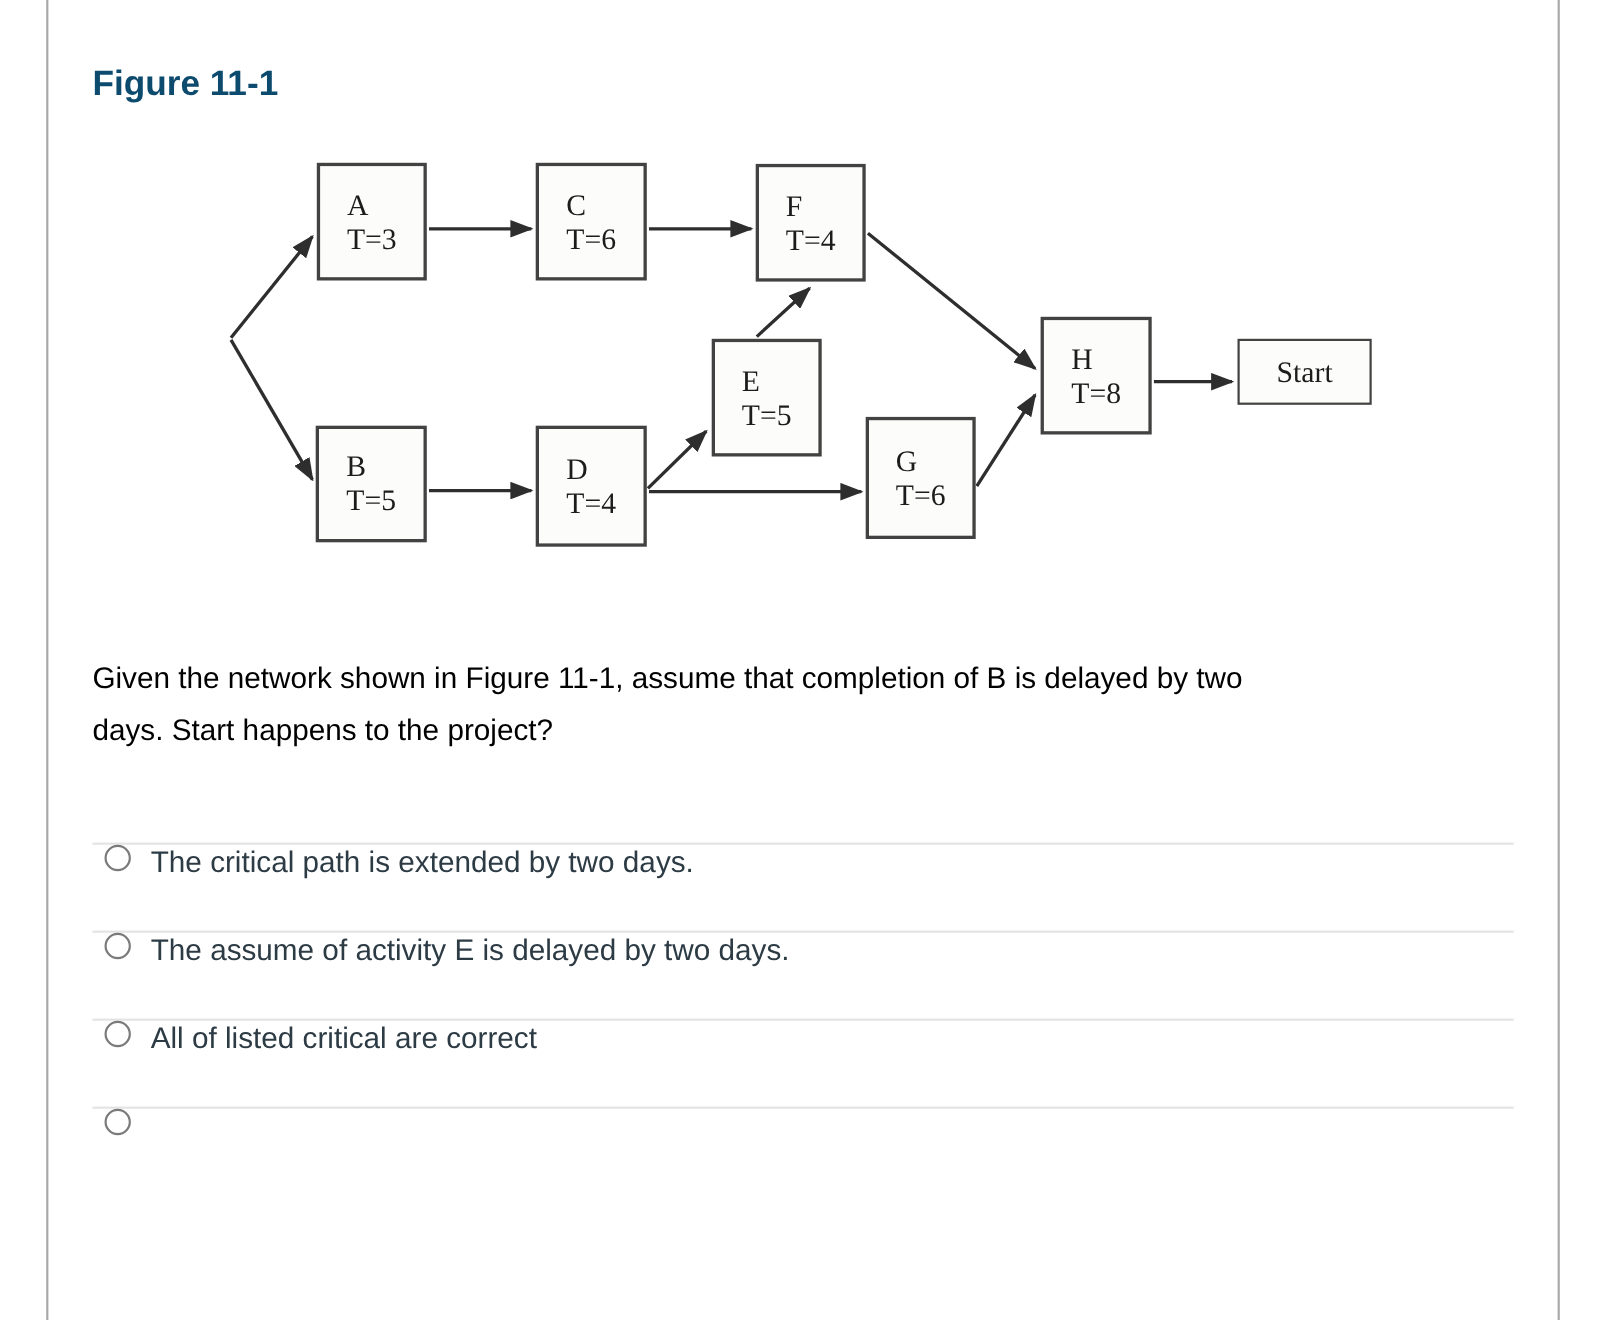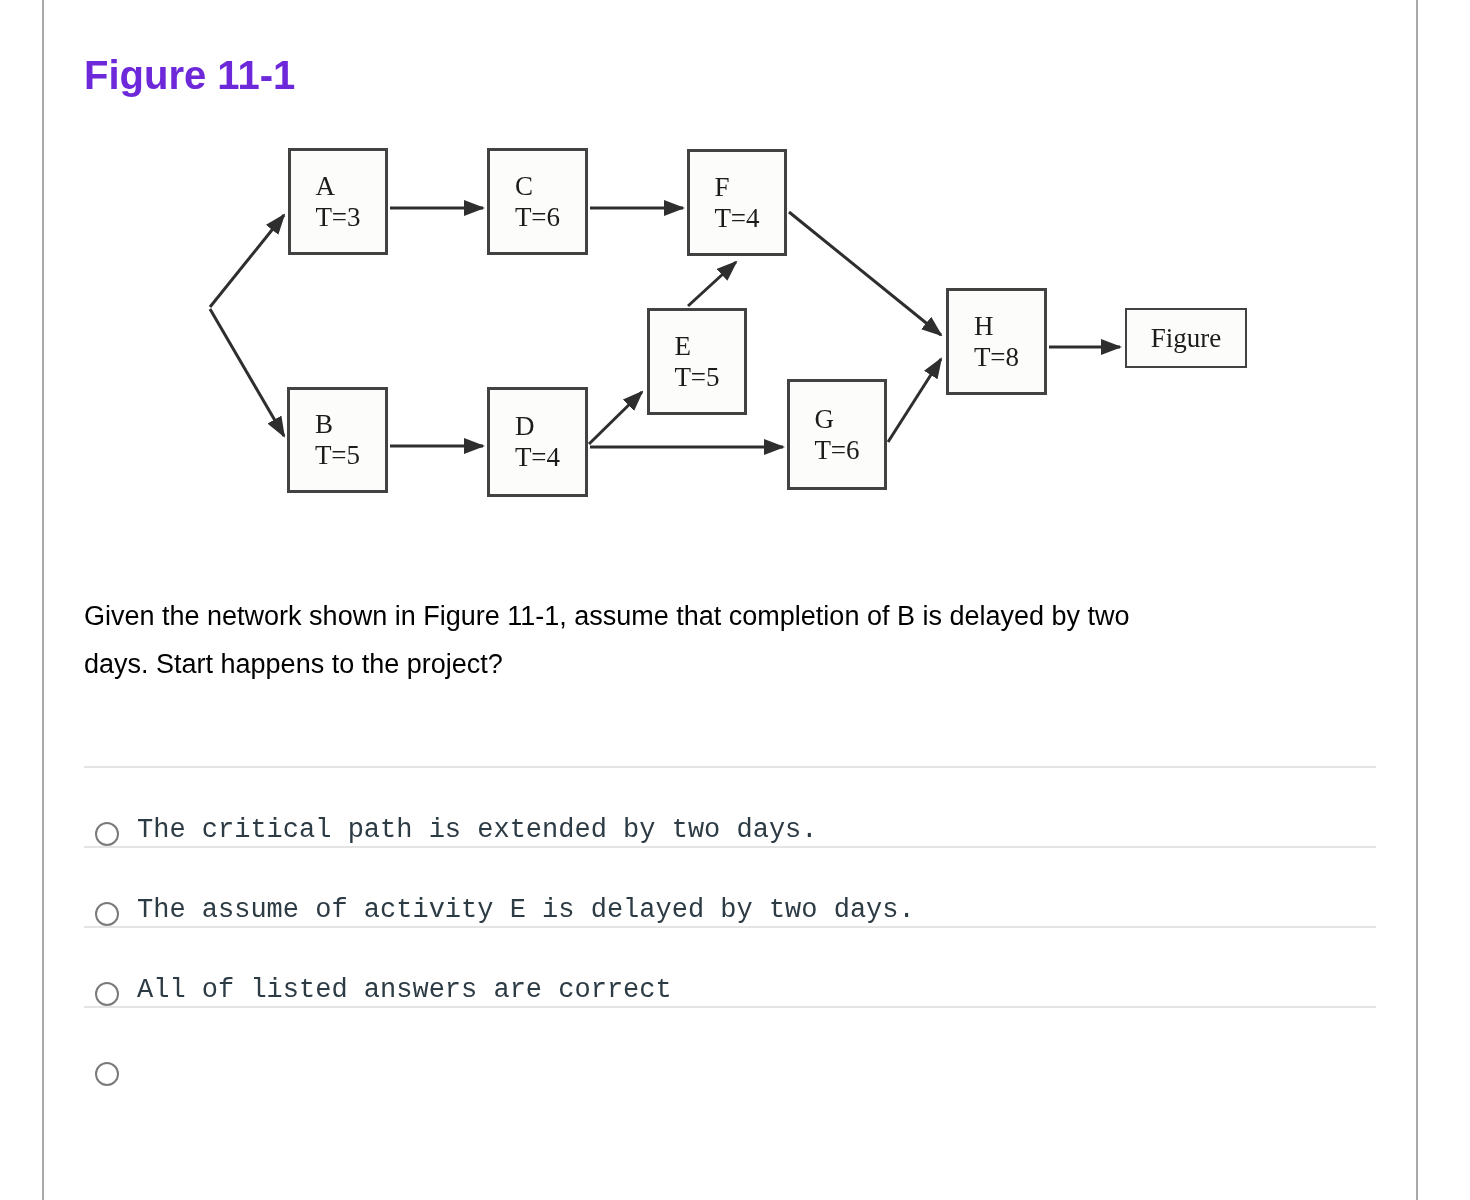--- a/index.html
+++ b/index.html
@@ -6,21 +6,21 @@
   .page {
     position:relative; width:1470px; height:1200px; background:#ffffff;
     font-family:"Liberation Sans", sans-serif; color:#2d3b45; overflow:hidden;
   }
   .vborder { position:absolute; top:0; bottom:0; width:2px; background:#a9a9a9; }
   .vborder.left { left:42px; }
   .vborder.right { left:1416px; }
 
   .fig-title {
     position:absolute; left:84px; top:55px;
-    font-size:40px; font-weight:bold; line-height:40px; color:#6d28d9;
+    font-size:32px; font-weight:bold; line-height:40px; color:#0c4a6e;
   }
 
   .diagram { position:absolute; left:0; top:0; width:1470px; height:1200px; }
   .edges { position:absolute; left:0; top:0; pointer-events:none; }
 
   .node {
     position:absolute; box-sizing:border-box;
     background:#fcfcfb; border:3px solid #424242;
     display:flex; align-items:center; justify-content:center;
     font-family:"Liberation Serif", serif; font-size:27px; color:#1c1c1c;
@@ -29,21 +29,21 @@
   .node.terminal { border-width:2.5px; }
 
   .question {
     position:absolute; left:84px; top:592px; width:1290px;
     font-size:27px; line-height:48px; color:#000000;
   }
 
   .options { position:absolute; left:84px; top:766px; width:1292px; }
   .option {
     box-sizing:border-box; height:80px; border-top:2px solid #e4e4e4;
-    display:flex; align-items:flex-end; padding-left:11px; cursor:pointer;font-family:Liberation Mono, monospace;
+    display:flex; align-items:flex-start; padding-left:11px; cursor:pointer;
   }
   .radio {
     box-sizing:border-box; flex:none; width:24px; height:24px;
     border:2px solid #7a7a7a; border-radius:50%; background:#ffffff;
     margin-right:18px;
   }
   .option-label { font-size:27px; color:#2d3b45; line-height:1.2; }
 </style>
 </head>
 <body>
@@ -129,21 +129,21 @@
     </div>
 
     <div class="node" style="left:946px;top:288px;width:101px;height:107px">
       <div class="node-text">
         <div>H</div>
         <div>T=8</div>
       </div>
     </div>
 
     <div class="node terminal" style="left:1125px;top:308px;width:122px;height:60px">
-      <span>Figure</span>
+      <span>Start</span>
     </div>
 
   </div>
 
   <div class="question">
     <span>Given the network shown in Figure 11-1, assume that completion of B is delayed by two</span><br>
     <span>days. Start happens to the project?</span>
   </div>
 
   <div class="options">
@@ -154,21 +154,21 @@
     </div>
 
 
     <div class="option">
       <span class="radio"></span>
       <span class="option-label">The assume of activity E is delayed by two days.</span>
     </div>
 
     <div class="option">
       <span class="radio"></span>
-      <span class="option-label">All of listed answers are correct</span>
+      <span class="option-label">All of listed critical are correct</span>
     </div>
 
     <div class="option">
       <span class="radio"></span>
     </div>
 
   </div>
 
 </div>
 

